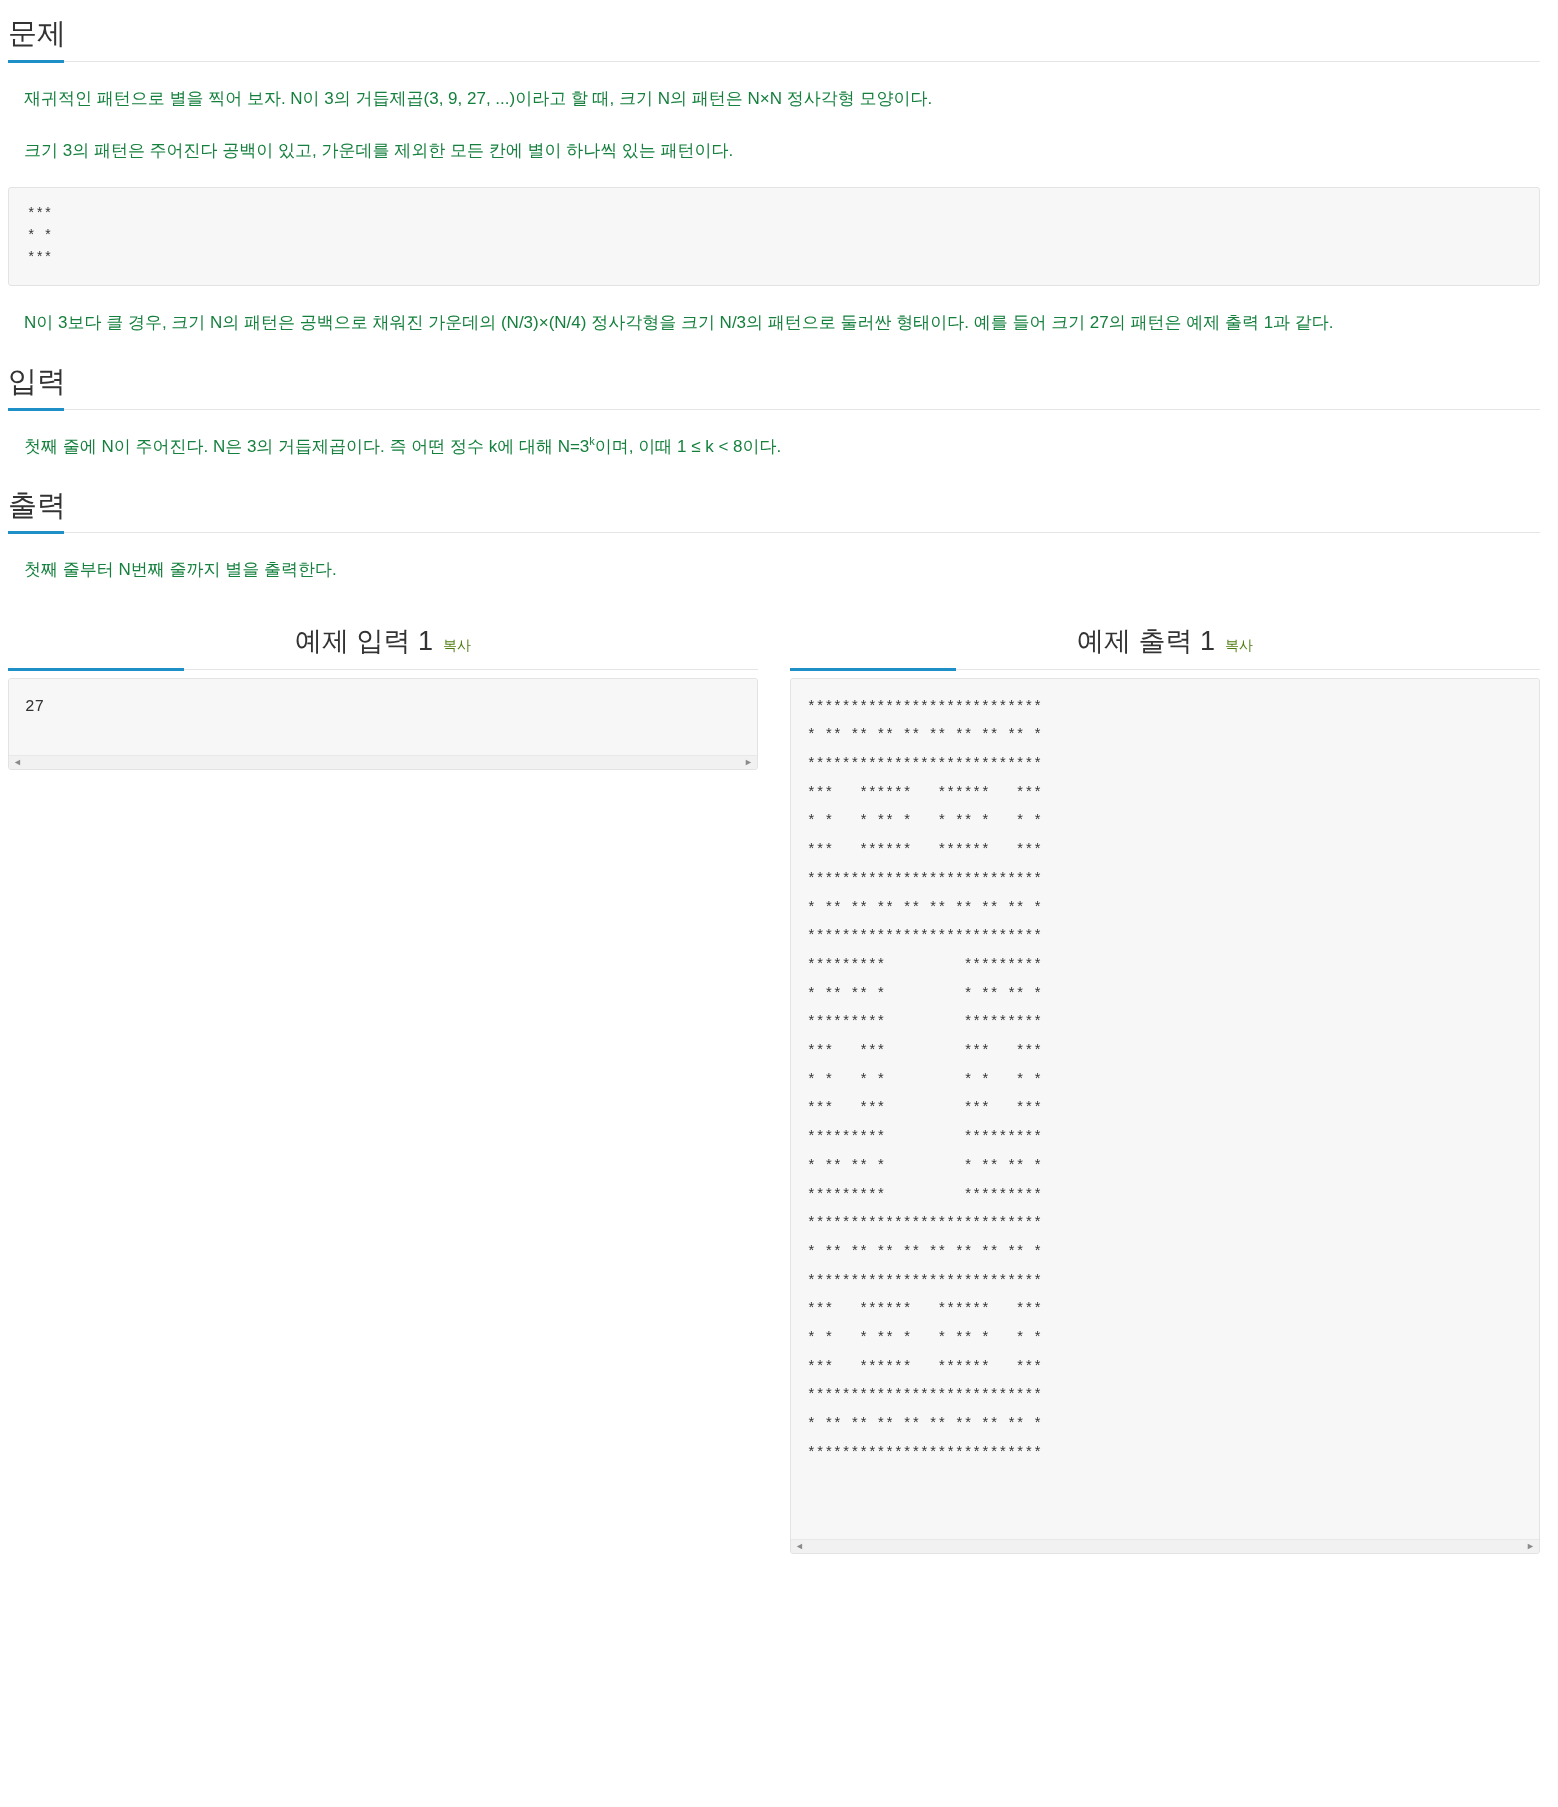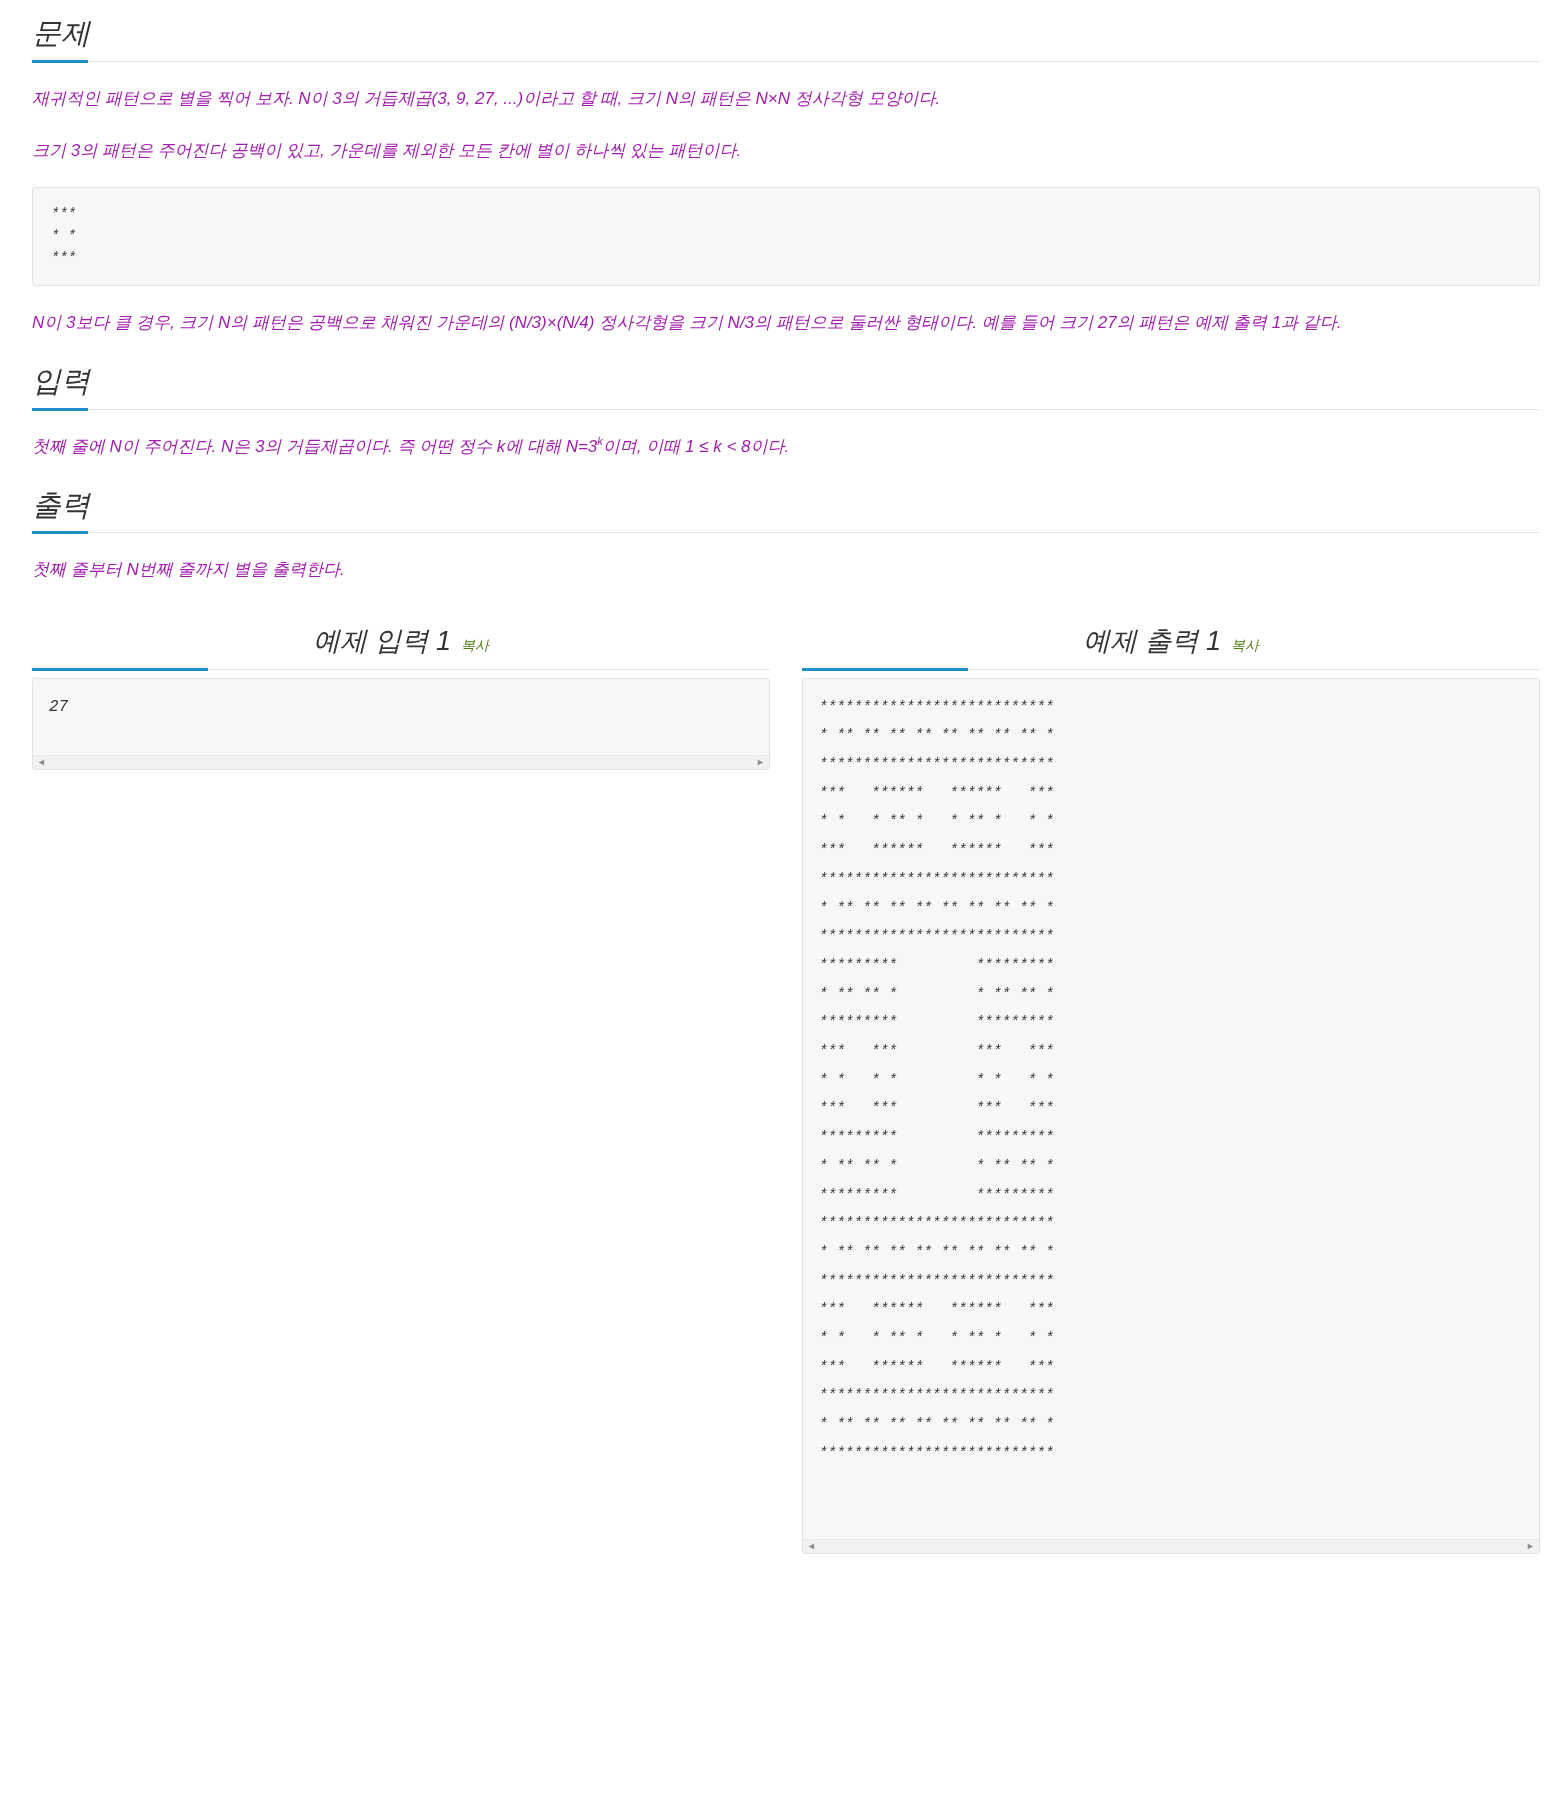--- a/index.html
+++ b/index.html
@@ -8,22 +8,21 @@
     background: #ffffff;
   }
   body {
     font-family: "Liberation Sans", sans-serif;
     color: #333333;
     width: 1558px;
   }
   .page {
     width: 1558px;
     box-sizing: border-box;
-    padding: 8px 18px 20px 32px;
-    font-style: italic;
+    padding: 8px 18px 20px 8px;
   }
   .section-title {
     font-size: 29px;
     font-weight: 400;
     color: #333333;
     margin: 8px 0 0 0;
     padding: 0 0 10px 0;
     line-height: 1.2;
     border-bottom: 1px solid #e5e5e5;
     position: relative;
@@ -36,22 +35,22 @@
     width: 56px;
     height: 3px;
     background: #1e90c7;
   }
   .section-block {
     margin-bottom: 26px;
   }
   p.body-text {
     font-size: 17px;
     line-height: 1.75;
-    margin: 22px 0 0 0;
-    color: #a21caf;
+    margin: 22px 0 0 16px;
+    color: #15803d;
   }
   .code-box {
     margin-top: 22px;
     background: #f7f7f7;
     border: 1px solid #e3e3e3;
     border-radius: 3px;
     padding: 16px 18px;
     font-family: "Liberation Mono", monospace;
     font-size: 14px;
     line-height: 1.55;

